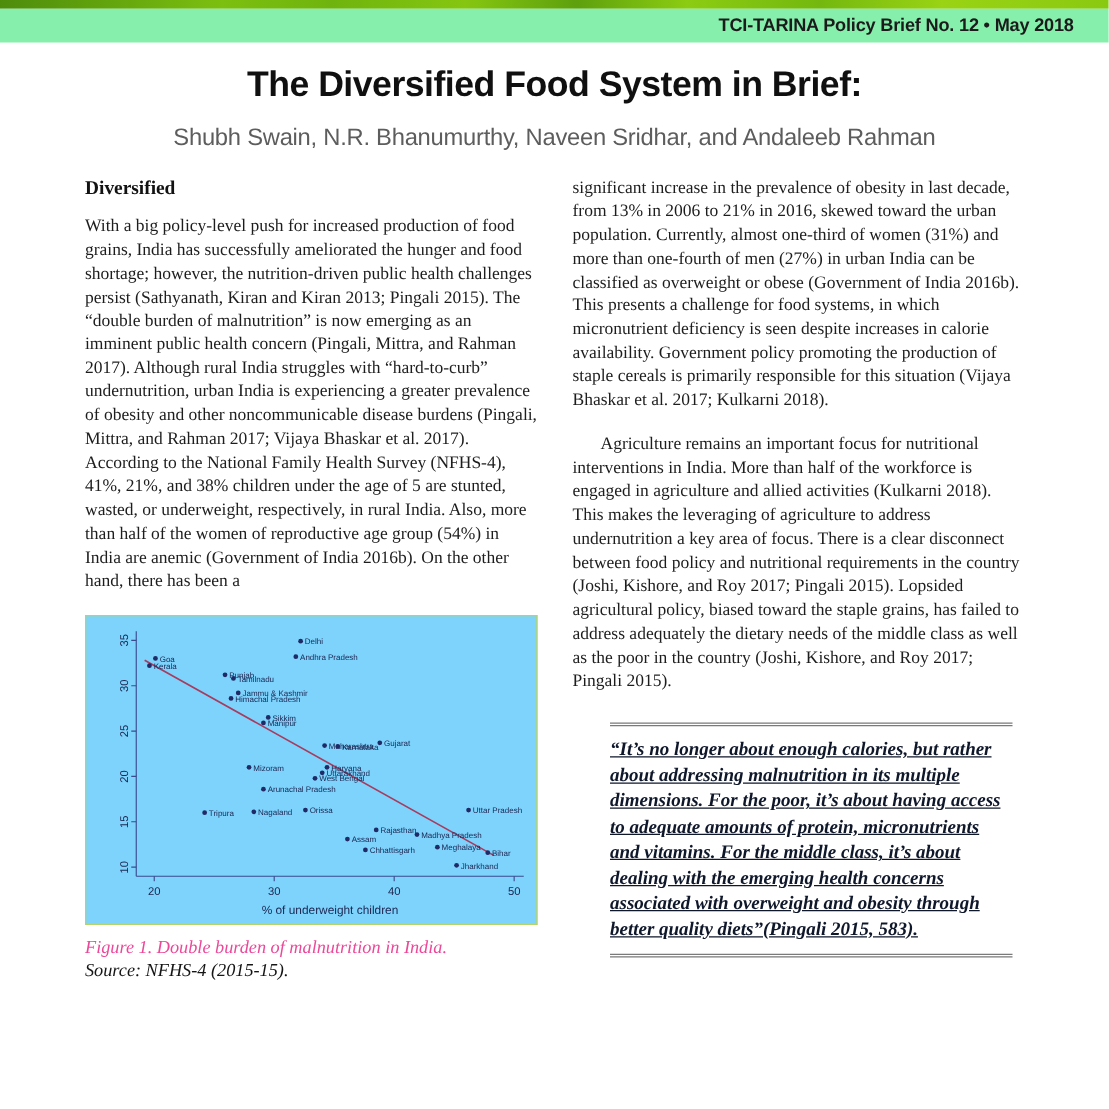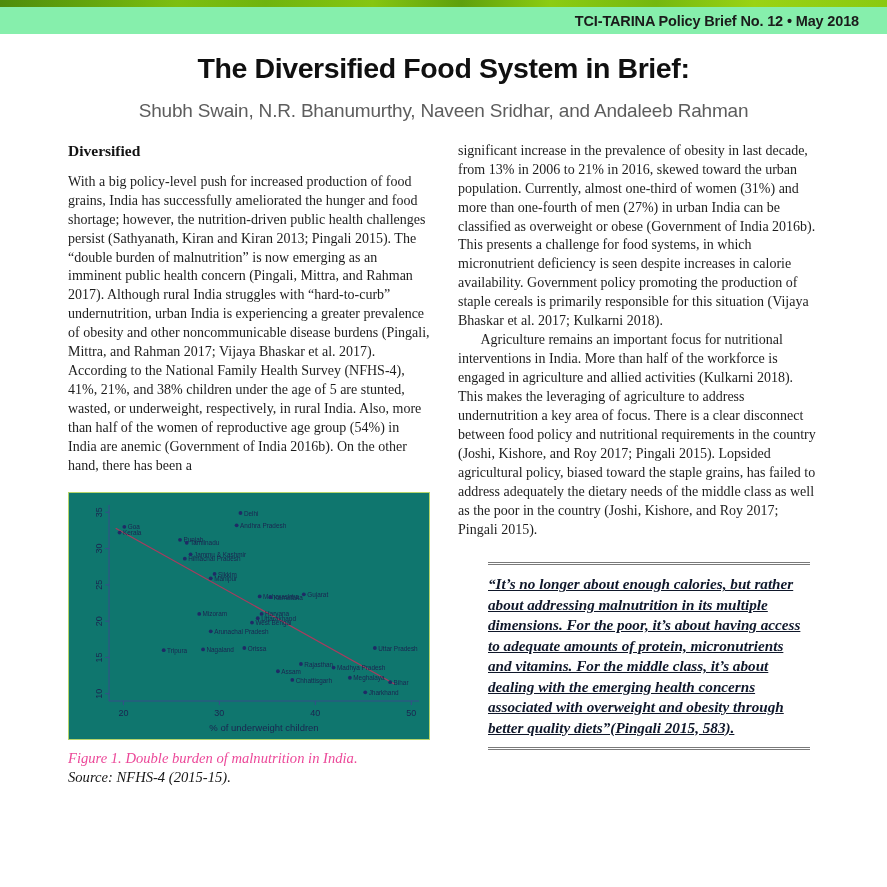--- a/index.html
+++ b/index.html
@@ -79,21 +79,21 @@
     color: #121212;
   }
   p.body-text {
     font-family: "Liberation Serif", serif;
     font-size: 14px;
     line-height: 1.355;
     color: #1d1d1d;
     margin: 0;
     text-align: left;
   }
-  p.body-text + p.body-text { text-indent: 1.6em; margin-top: 0; font-family: Liberation Serif, serif; }
+  p.body-text + p.body-text { text-indent: 1.6em; margin-top: 16px; font-family: Liberation Serif, serif; }
 
   
   .pullquote {
     margin-top: 22px;
     padding: 0 10px 0 30px;
   }
   .pq-rule {
     border-top: 1.6px solid #7a7a7a;
     border-bottom: 1.6px solid #7a7a7a;
     height: 3.5px;
@@ -107,21 +107,21 @@
     line-height: 1.345;
     color: #0f172a;
     margin: 9px 0 9px 0;
     text-decoration: underline;
   }
 
   
   .figure-wrap { margin-top: 16px; }
   .chart-box {
     border: 1.6px solid #b5d46a;
-    background: #0f766e;
+    background: #7dd3fc;
     width: 362px;
     height: 248px;
     position: relative;
   }
   .chart-svg { display: block; }
   .fig-caption {
     font-family: "Liberation Serif", serif;
     font-style: italic;
     font-size: 14.6px;
     color: #ec4899;

